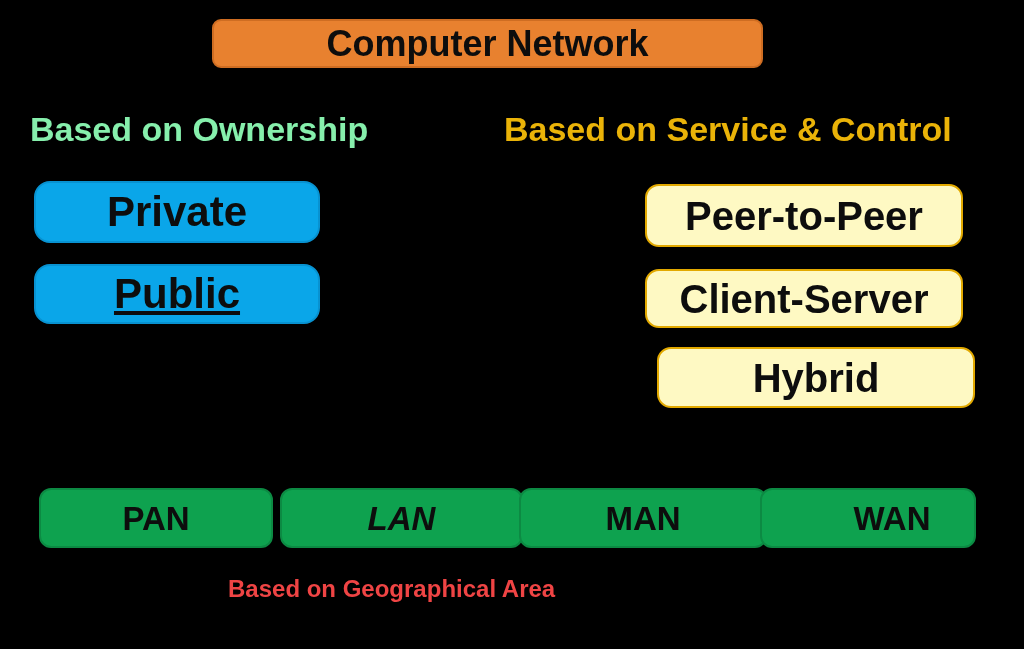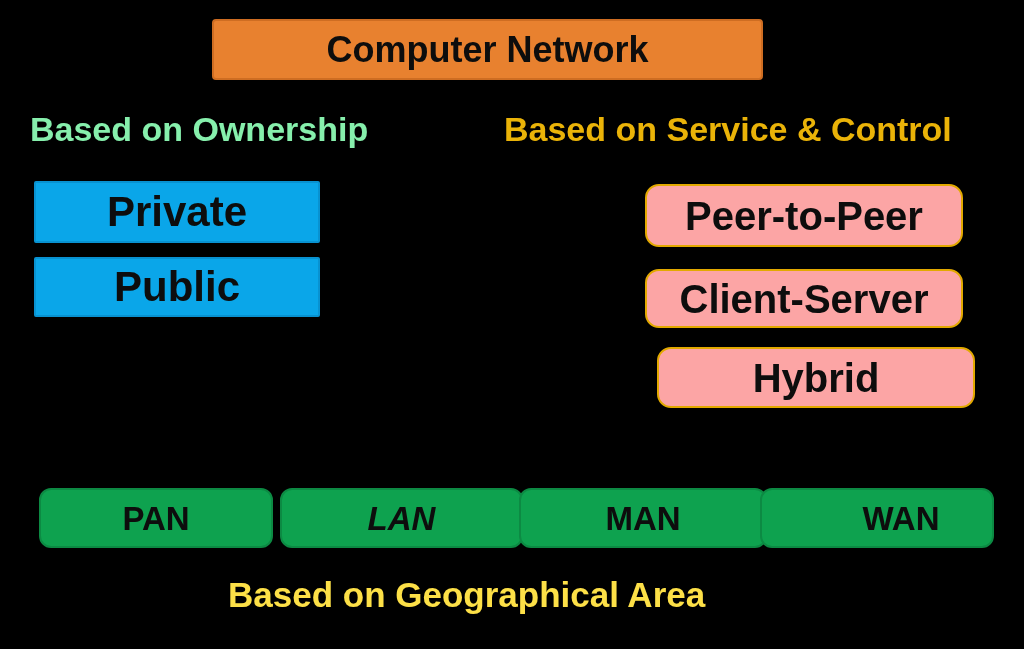--- a/index.html
+++ b/index.html
@@ -22,69 +22,69 @@
     display: flex;
     align-items: center;
     justify-content: center;
     font-weight: bold;
     color: #0D0D0D;
     white-space: nowrap;
     line-height: 1;
   }
 
   .title-box {
-    left: 212px; top: 19px; width: 551px; height: 61px;
+    left: 212px; top: 19px; width: 551px; height: 49px;
     background: #E8812F;
     border: 2px solid #CE6D22;
-    border-radius: 4px;
+    border-radius: 9px;
     font-size: 36px;
   }
 
   .heading {
     position: absolute;
     font-weight: bold;
     white-space: nowrap;
     line-height: 1;
   }
   .heading-blue   { left: 30px;  top: 112px; font-size: 34px; color: #86efac; }
   .heading-yellow { left: 504px; top: 112px; font-size: 34px; color: #eab308; }
-  .heading-green  { left: 228px; top: 577px; font-size: 35px; color: #fde047; }
+  .heading-green  { left: 228px; top: 577px; font-size: 24px; color: #ef4444; }
 
   .box-blue {
     left: 34px; width: 286px;
     background: #0AA6E9;
     border: 2px solid #0892D1;
-    border-radius: 2px;
+    border-radius: 16px;
     font-size: 42px;
   }
   .box-private { top: 181px; height: 62px; }
-  .box-public  { top: 257px; height: 60px; }
+  .box-public  { top: 264px; height: 60px; text-decoration: underline; }
 
   .box-yellow {
     left: 645px; width: 318px;
-    background: #fca5a5;
+    background: #fef9c3;
     border: 2px solid #E2A900;
     border-radius: 14px;
     font-size: 40px;
   }
   .box-p2p    { top: 184px; height: 63px; }
   .box-cs     { top: 269px; height: 59px; }
   .box-hybrid { top: 347px; height: 61px; margin-left: 12px; }
 
   .box-green {
     top: 488px; height: 60px;
     background: #0EA24F;
     border: 2px solid #0C8A43;
     border-radius: 12px;
     font-size: 33px;
   }
   .box-pan { left: 39px;  width: 234px; }
   .box-lan { left: 280px; width: 243px; font-style: italic; }
   .box-man { left: 519px; width: 248px; }
-  .box-wan { left: 760px; width: 234px; padding-left: 48px; }
+  .box-wan { left: 760px; width: 216px; padding-left: 48px; }
 </style>
 </head>
 <body>
 
 <div class="stage">
 
   <div class="node title-box">
     <span>Computer Network</span>
   </div>
 

